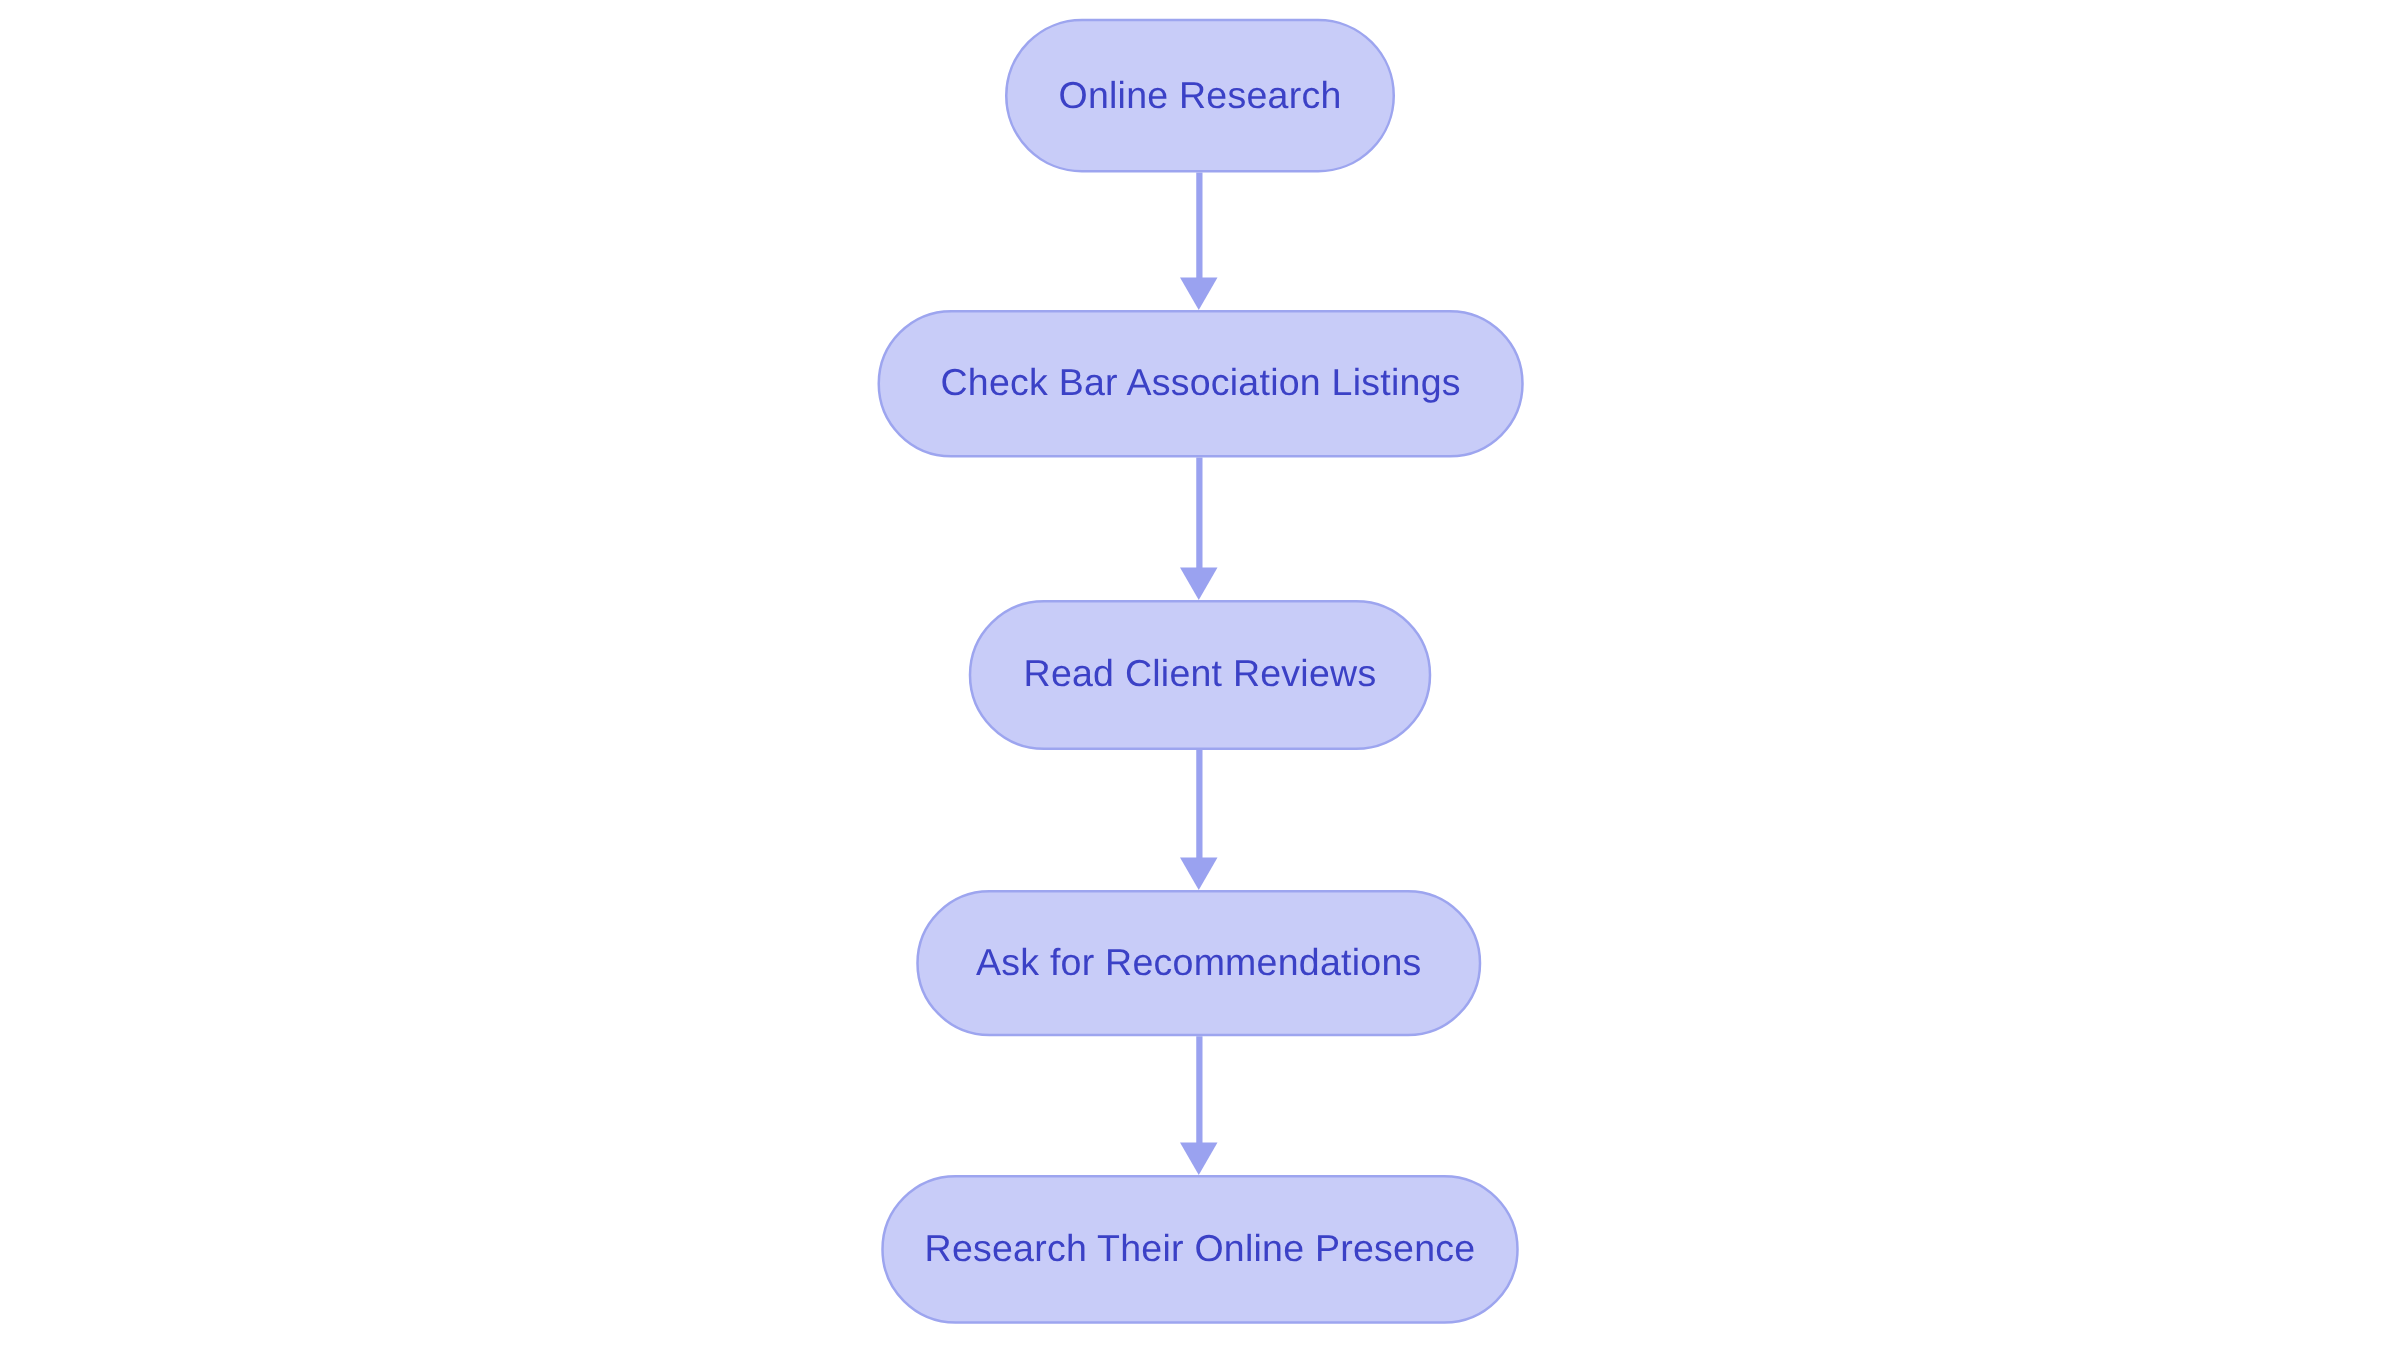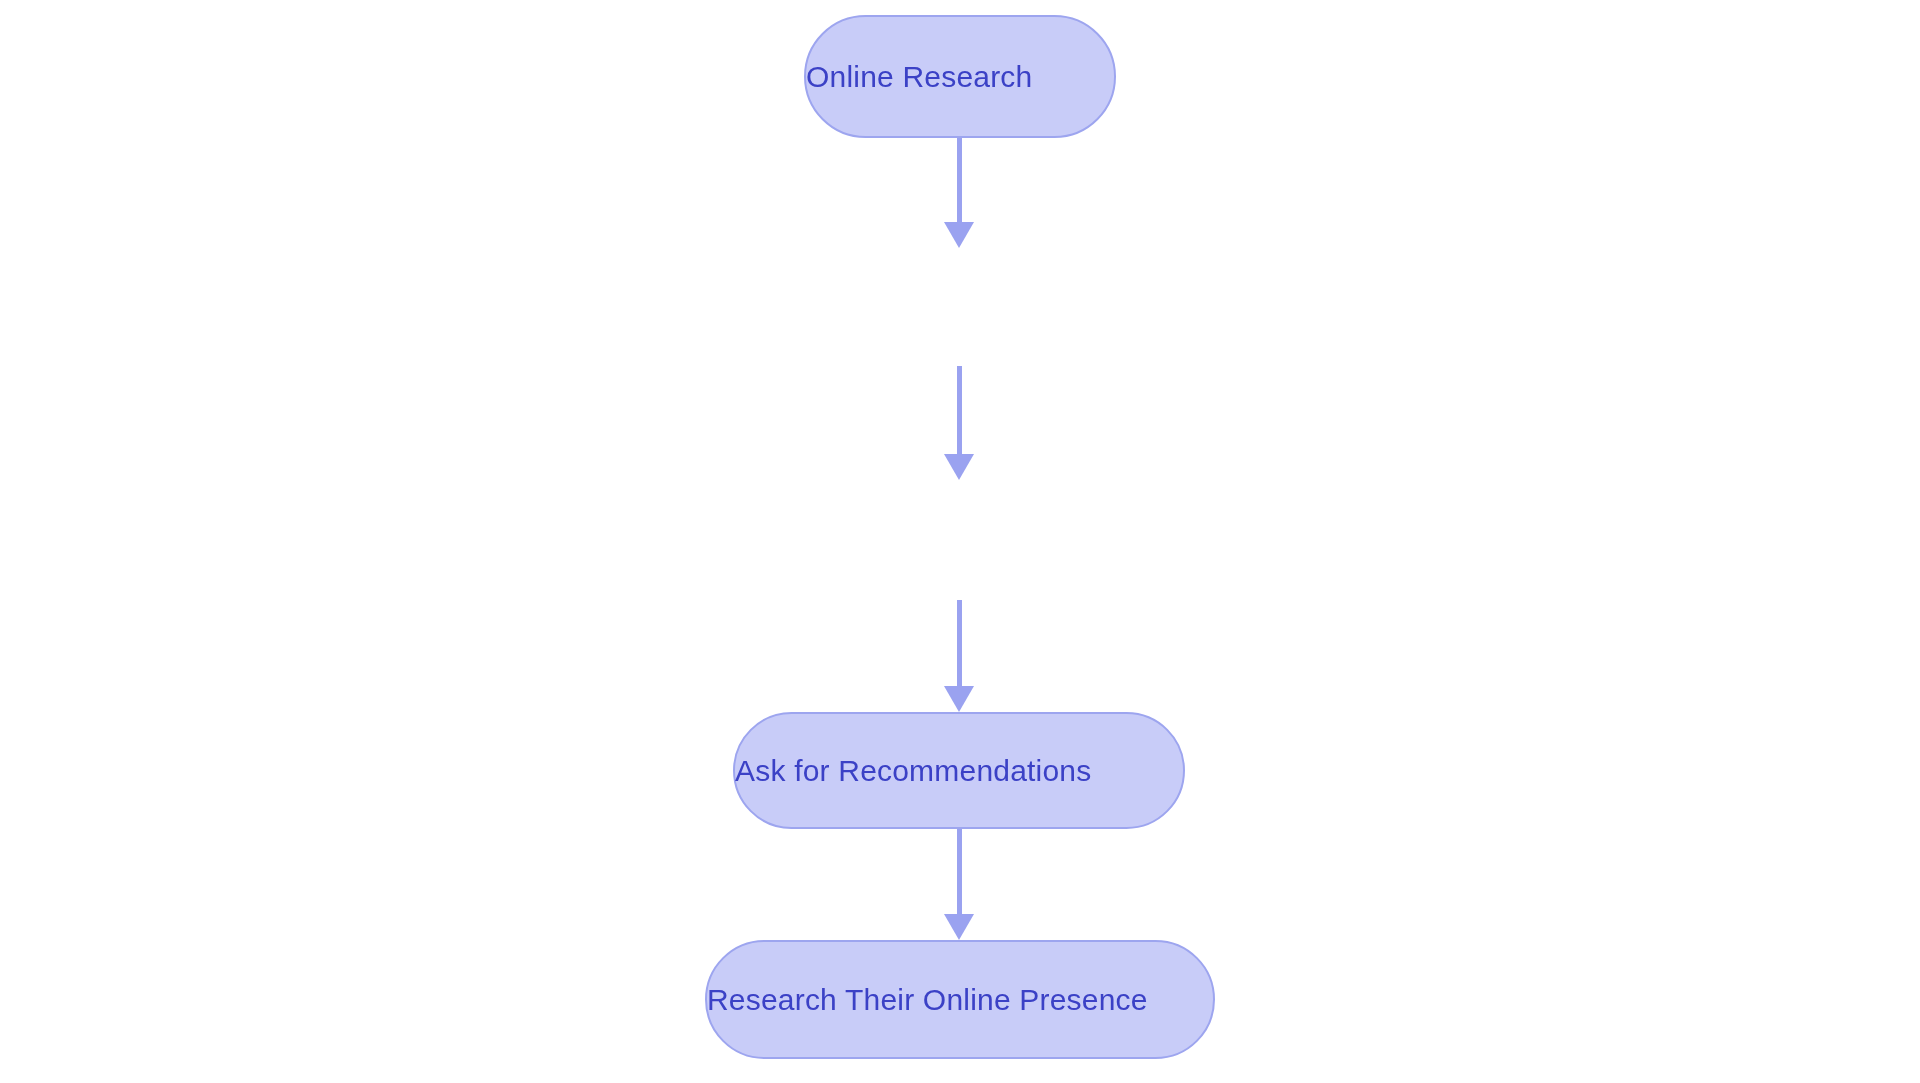--- a/index.html
+++ b/index.html
@@ -18,21 +18,21 @@
   }
   .canvas {
     position: relative;
     width: 1920px; height: 1083px;
     background: var(--bg);
   }
   .node {
     position: absolute;
     display: flex;
     align-items: center;
-    justify-content: flex-start;
+    justify-content: center;
     background: var(--node-fill);
     border: 2px solid var(--node-border);
     border-radius: 62px;
   }
   .node-label {
     color: var(--node-text);
     font-size: 30px;
     font-weight: 500;
     letter-spacing: 0.2px;
     white-space: nowrap;
@@ -74,26 +74,32 @@
 
   <div class="node n1">
     <span class="node-label">Online Research</span>
   </div>
 
   <div class="arrow a1">
     <div class="arrow-line"></div>
     <div class="arrow-head"></div>
   </div>
 
+  <div class="node n2">
+    <span class="node-label">Check Bar Association Listings</span>
+  </div>
 
   <div class="arrow a2">
     <div class="arrow-line"></div>
     <div class="arrow-head"></div>
   </div>
 
+  <div class="node n3">
+    <span class="node-label">Read Client Reviews</span>
+  </div>
 
   <div class="arrow a3">
     <div class="arrow-line"></div>
     <div class="arrow-head"></div>
   </div>
 
   <div class="node n4">
     <span class="node-label">Ask for Recommendations</span>
   </div>
 

